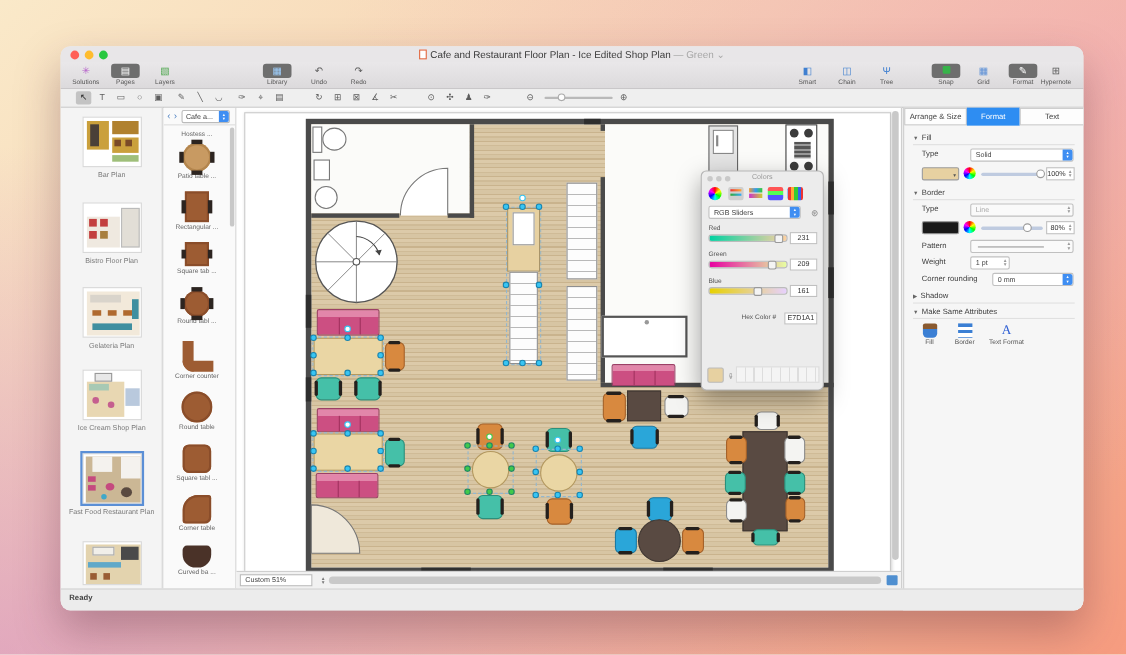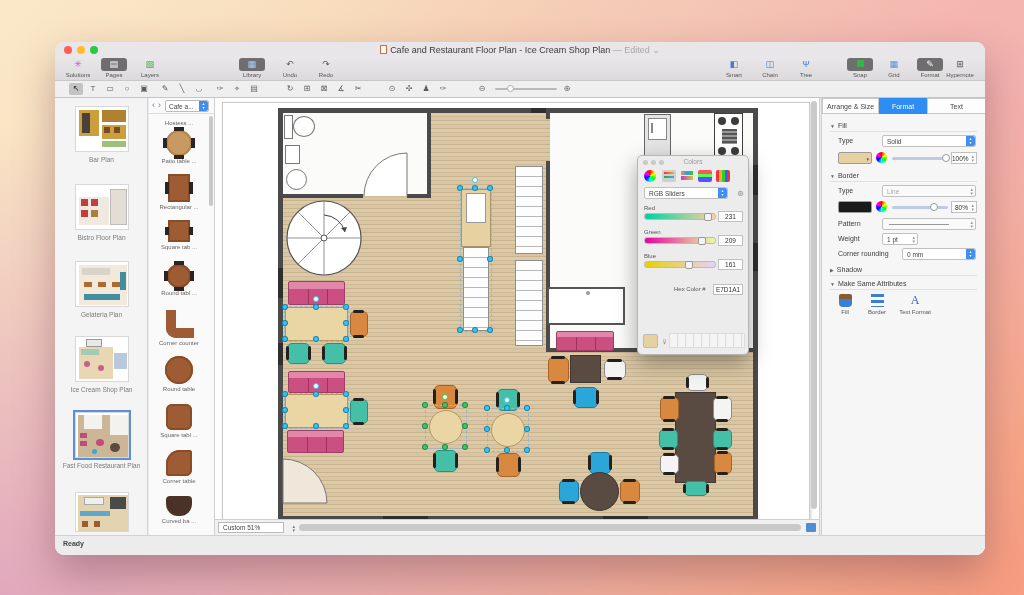--- a/index.html
+++ b/index.html
@@ -123,21 +123,21 @@
 </head>
 <body>
 
 <div id="bg">
 <div id="win">
 
   <div id="titlebar">
     <div class="light" style="left:9px;background:#ff5f57;"></div>
     <div class="light" style="left:22px;background:#febc2e;"></div>
     <div class="light" style="left:35px;background:#28c840;"></div>
-    <div id="title"><span class="docicon"></span><span>Cafe and Restaurant Floor Plan - Ice Cream Shop Plan</span> <span class="edited"><span>— Edited</span> <span>⌄</span></span></div>
+    <div id="title"><span class="docicon"></span><span>Cafe and Restaurant Floor Plan - Ice Edited Shop Plan</span> <span class="edited"><span>— Green</span> <span>⌄</span></span></div>
   </div>
 
   <div id="toolbar1">
     <div class="tb" style="left:6px">
           <div class="tb-ic" style="color:#b55fc9">✳</div>
           <div class="tb-lb">Solutions</div>
         </div>
     <div class="tb" style="left:42px">
           <div class="tb-ic dark">▤</div>
           <div class="tb-lb">Pages</div>

